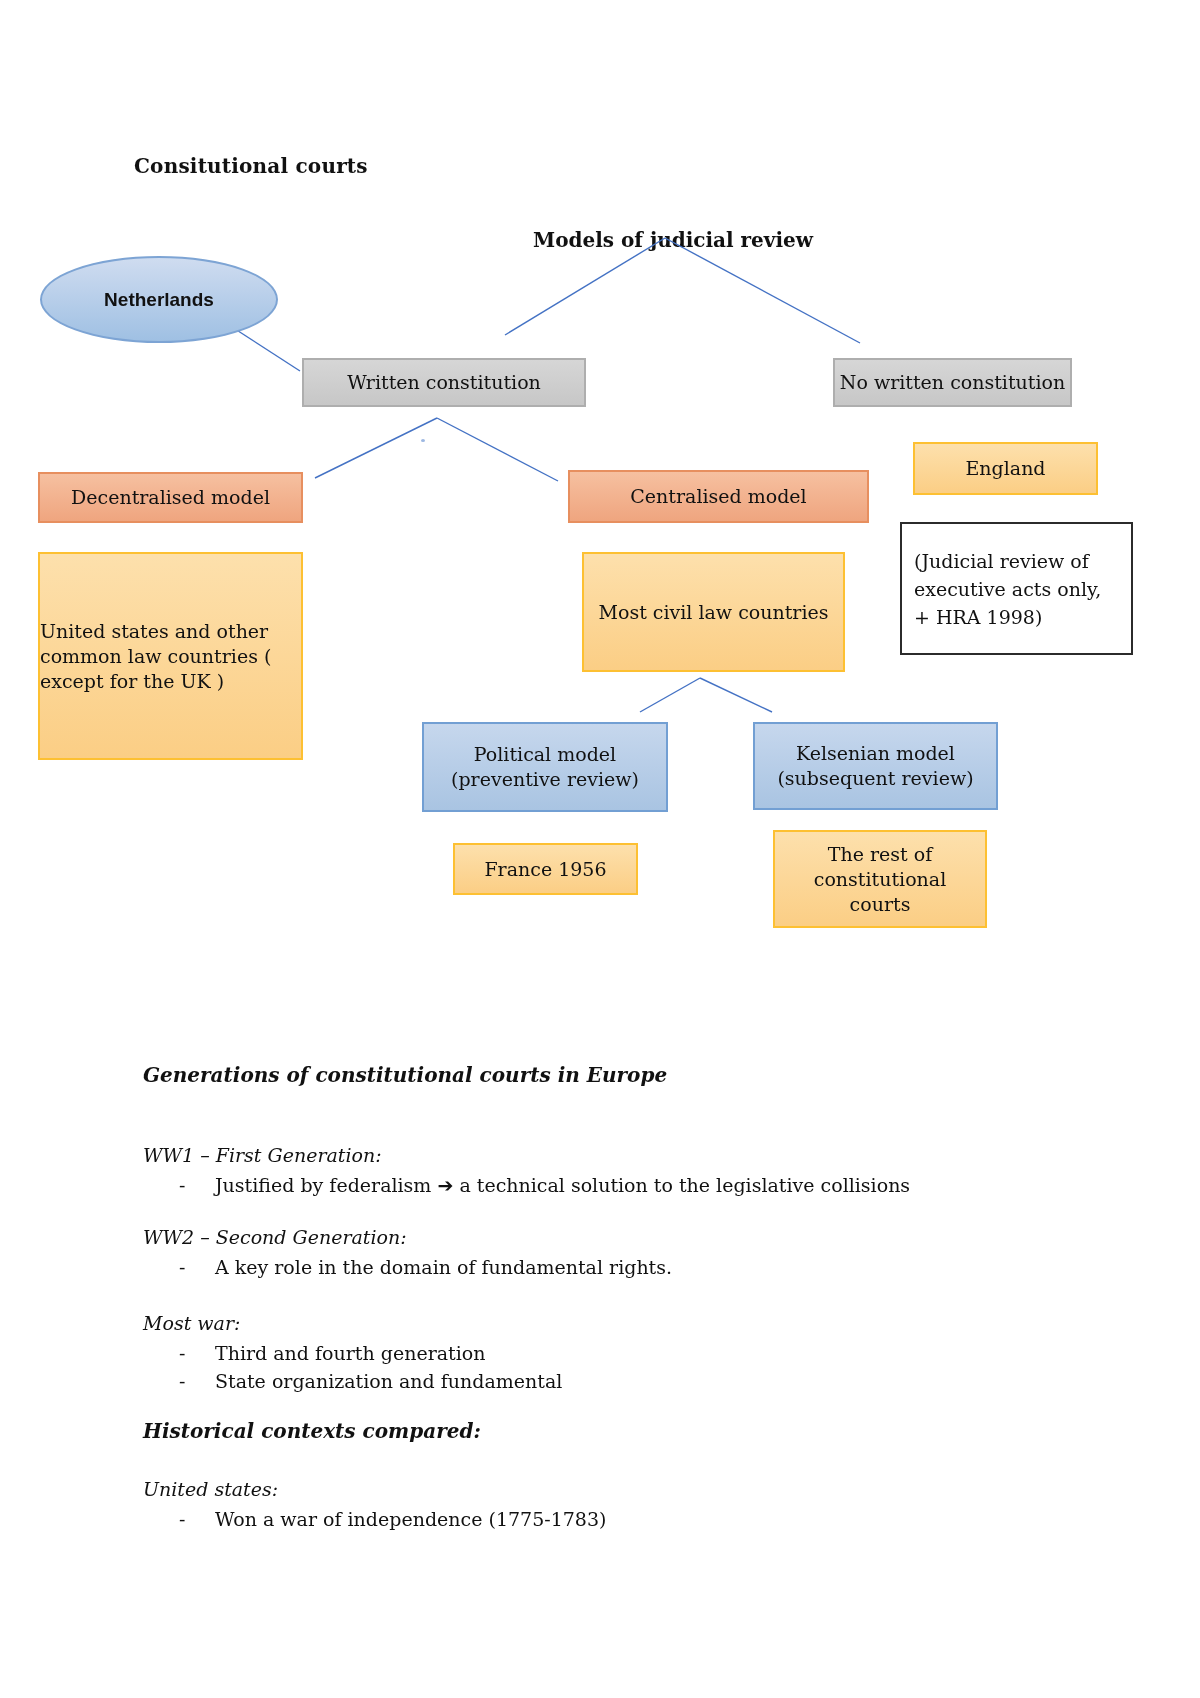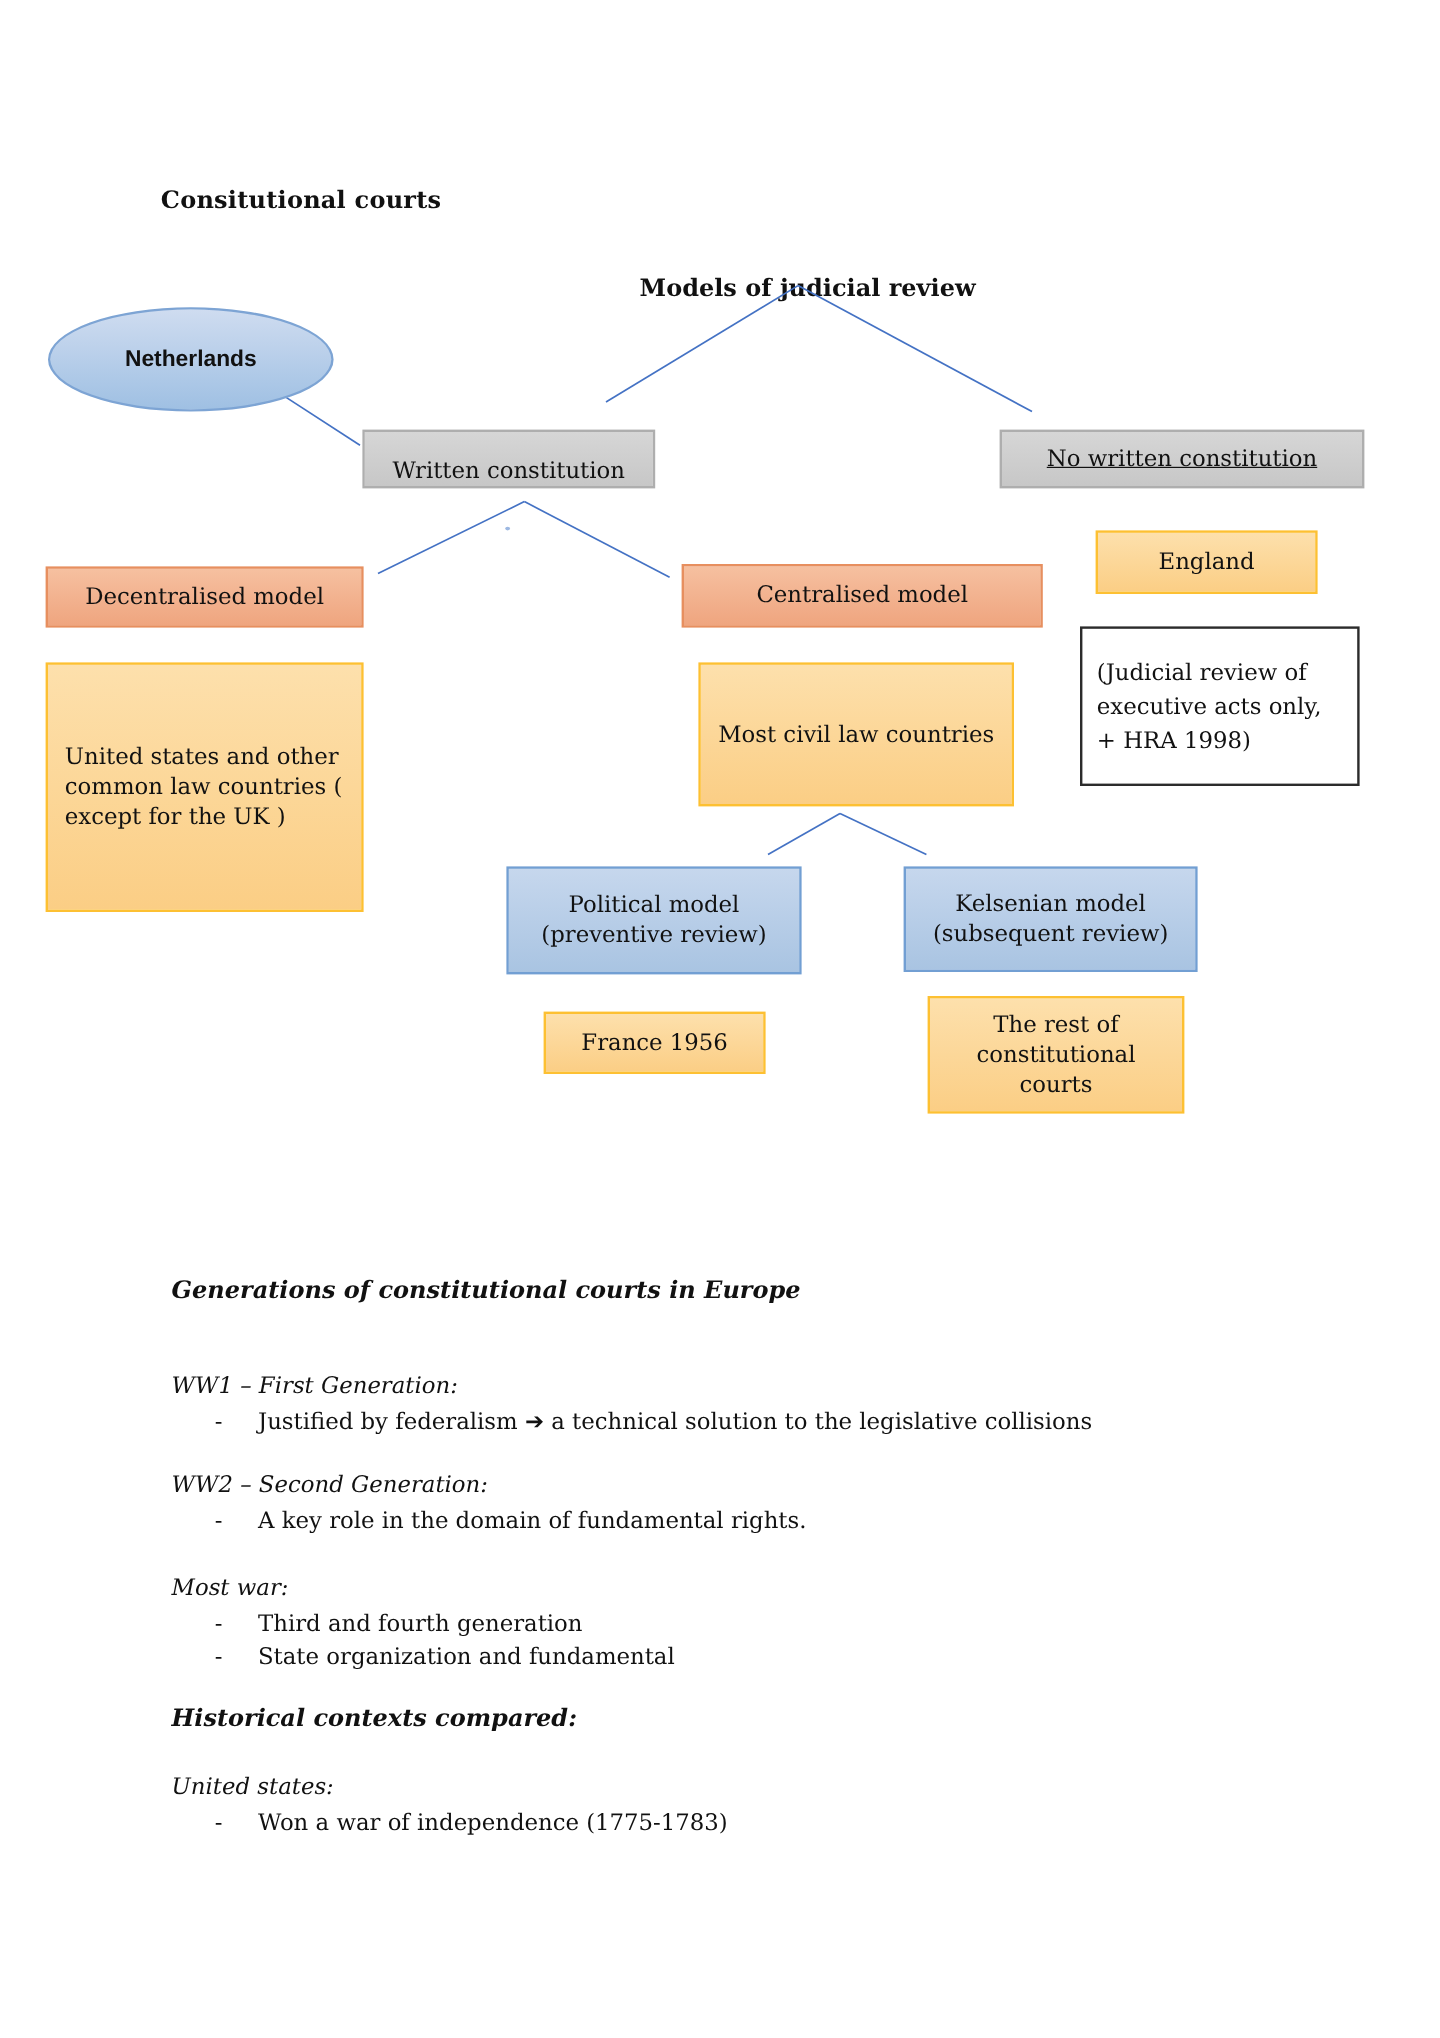--- a/index.html
+++ b/index.html
@@ -12,31 +12,31 @@
   svg.lines{position:absolute;left:0;top:0;pointer-events:none;}
 
   .node{position:absolute;display:flex;align-items:center;justify-content:center;
         font-size:19px;line-height:25px;text-align:center;box-sizing:border-box;}
 
   .ellipse{left:40px;top:256px;width:238px;height:87px;border-radius:50%;
            background:linear-gradient(#cfdcf0,#9fc0e3);border:2px solid #7da4d4;
            font-family:"Liberation Sans",sans-serif;font-weight:bold;font-size:19px;}
 
   .gray{background:linear-gradient(#d6d6d6,#c7c7c7);border:2px solid #aeaeae;}
-  .box-written{left:302px;top:358px;width:244px;height:49px;align-items:flex-end;}
-  .box-nowritten{left:833px;top:358px;width:304px;height:49px;text-decoration:underline;}
+  .box-written{left:302px;top:358px;width:284px;height:49px;}
+  .box-nowritten{left:833px;top:358px;width:239px;height:49px;}
 
   .salmon{background:linear-gradient(#f6c0a0,#efa57f);border:2px solid #e78f5f;}
   .box-decentralised{left:38px;top:472px;width:265px;height:51px;}
   .box-centralised{left:568px;top:470px;width:301px;height:53px;}
 
   .yellow{background:linear-gradient(#fde0ac,#fbce85);border:2px solid #fdc032;}
   .box-england{left:913px;top:442px;width:185px;height:53px;}
   .box-uscommon{left:38px;top:552px;width:265px;height:208px;
-                justify-content:flex-start;text-align:left;padding-left:14px;padding-right:8px;white-space:pre-line;}
+                justify-content:flex-start;text-align:left;padding-right:8px;white-space:pre-line;}
   .box-civil{left:582px;top:552px;width:263px;height:120px;}
   .box-france{left:453px;top:843px;width:185px;height:52px;}
   .box-rest{left:773px;top:830px;width:214px;height:98px;white-space:pre-line;}
 
   .blue{background:linear-gradient(#c6d7ed,#a9c4e2);border:2px solid #729fd3;white-space:pre-line;}
   .box-political{left:422px;top:722px;width:246px;height:90px;}
   .box-kelsenian{left:753px;top:722px;width:245px;height:88px;}
 
   .note-box{left:900px;top:522px;width:233px;height:133px;background:#fff;border:2px solid #2b2b2b;
             justify-content:flex-start;text-align:left;padding-left:12px;white-space:pre-line;line-height:28px;}

